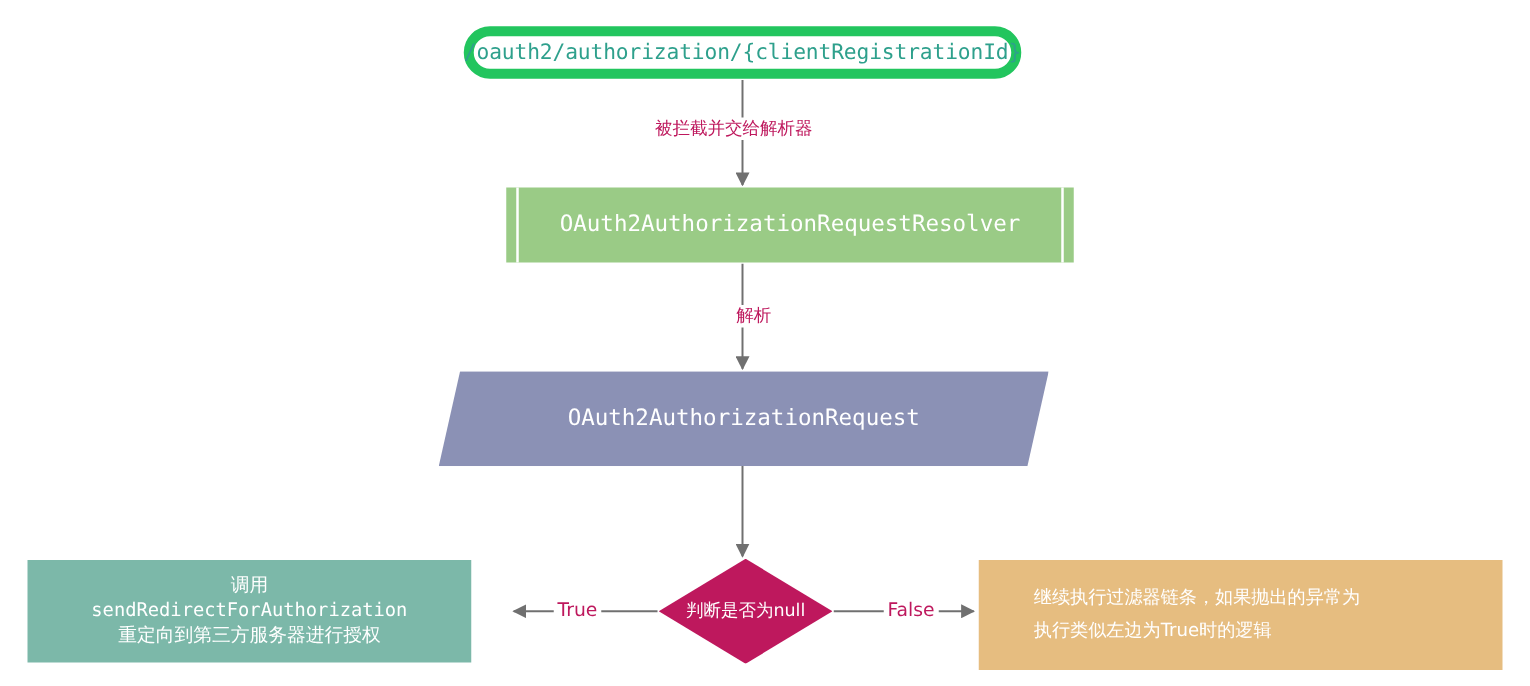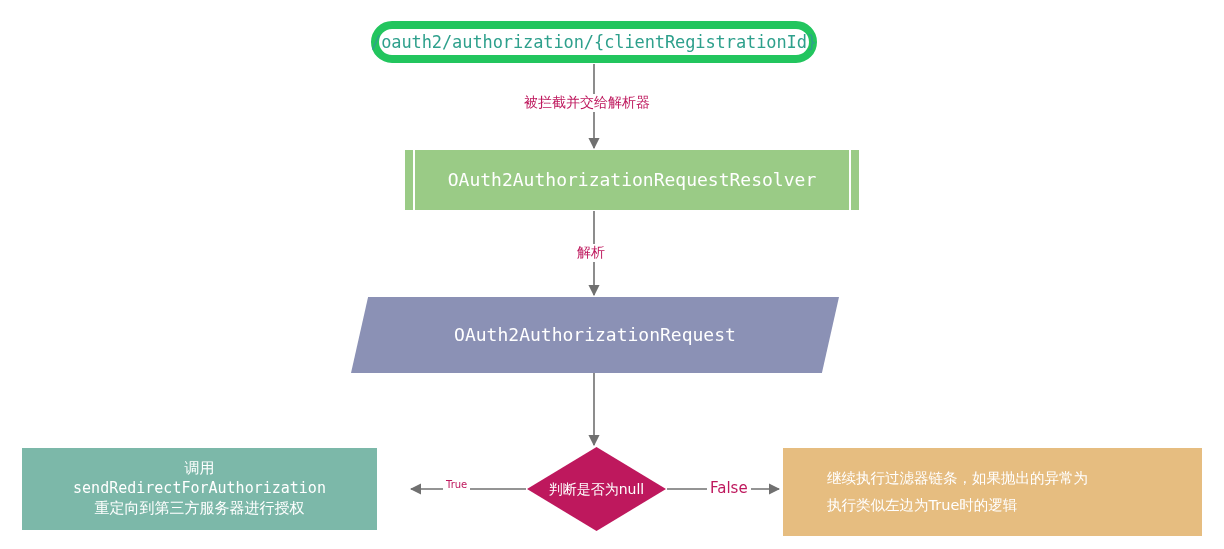--- a/index.html
+++ b/index.html
@@ -131,22 +131,22 @@
   
   .edge-label {
     position: absolute;
     color: #be185d;
     background: #ffffff;
     font-size: 14px;
     white-space: nowrap;
     padding: 0 3px;
   }
   #edge-label-intercept { left: 521px; top: 94px; }
-  #edge-label-parse     { left: 574px; top: 244px; }
-  #edge-label-true      { left: 443px; top: 479px; font-size: 10px; }
+  #edge-label-parse     { left: 586px; top: 244px; }
+  #edge-label-true      { left: 443px; top: 479px; font-size: 15px; }
   #edge-label-false     { left: 707px; top: 479px; font-size: 15px; }
 </style>
 </head>
 <body>
 
 <svg id="canvas" viewBox="0 0 1224 549" xmlns="http://www.w3.org/2000/svg">
   <defs>
     <marker id="arrow" viewBox="0 0 10 10" refX="9" refY="5" markerWidth="7" markerHeight="7" orient="auto-start-reverse">
       <path d="M 0 0 L 10 5 L 0 10 z" fill="#707070"></path>
     </marker>

